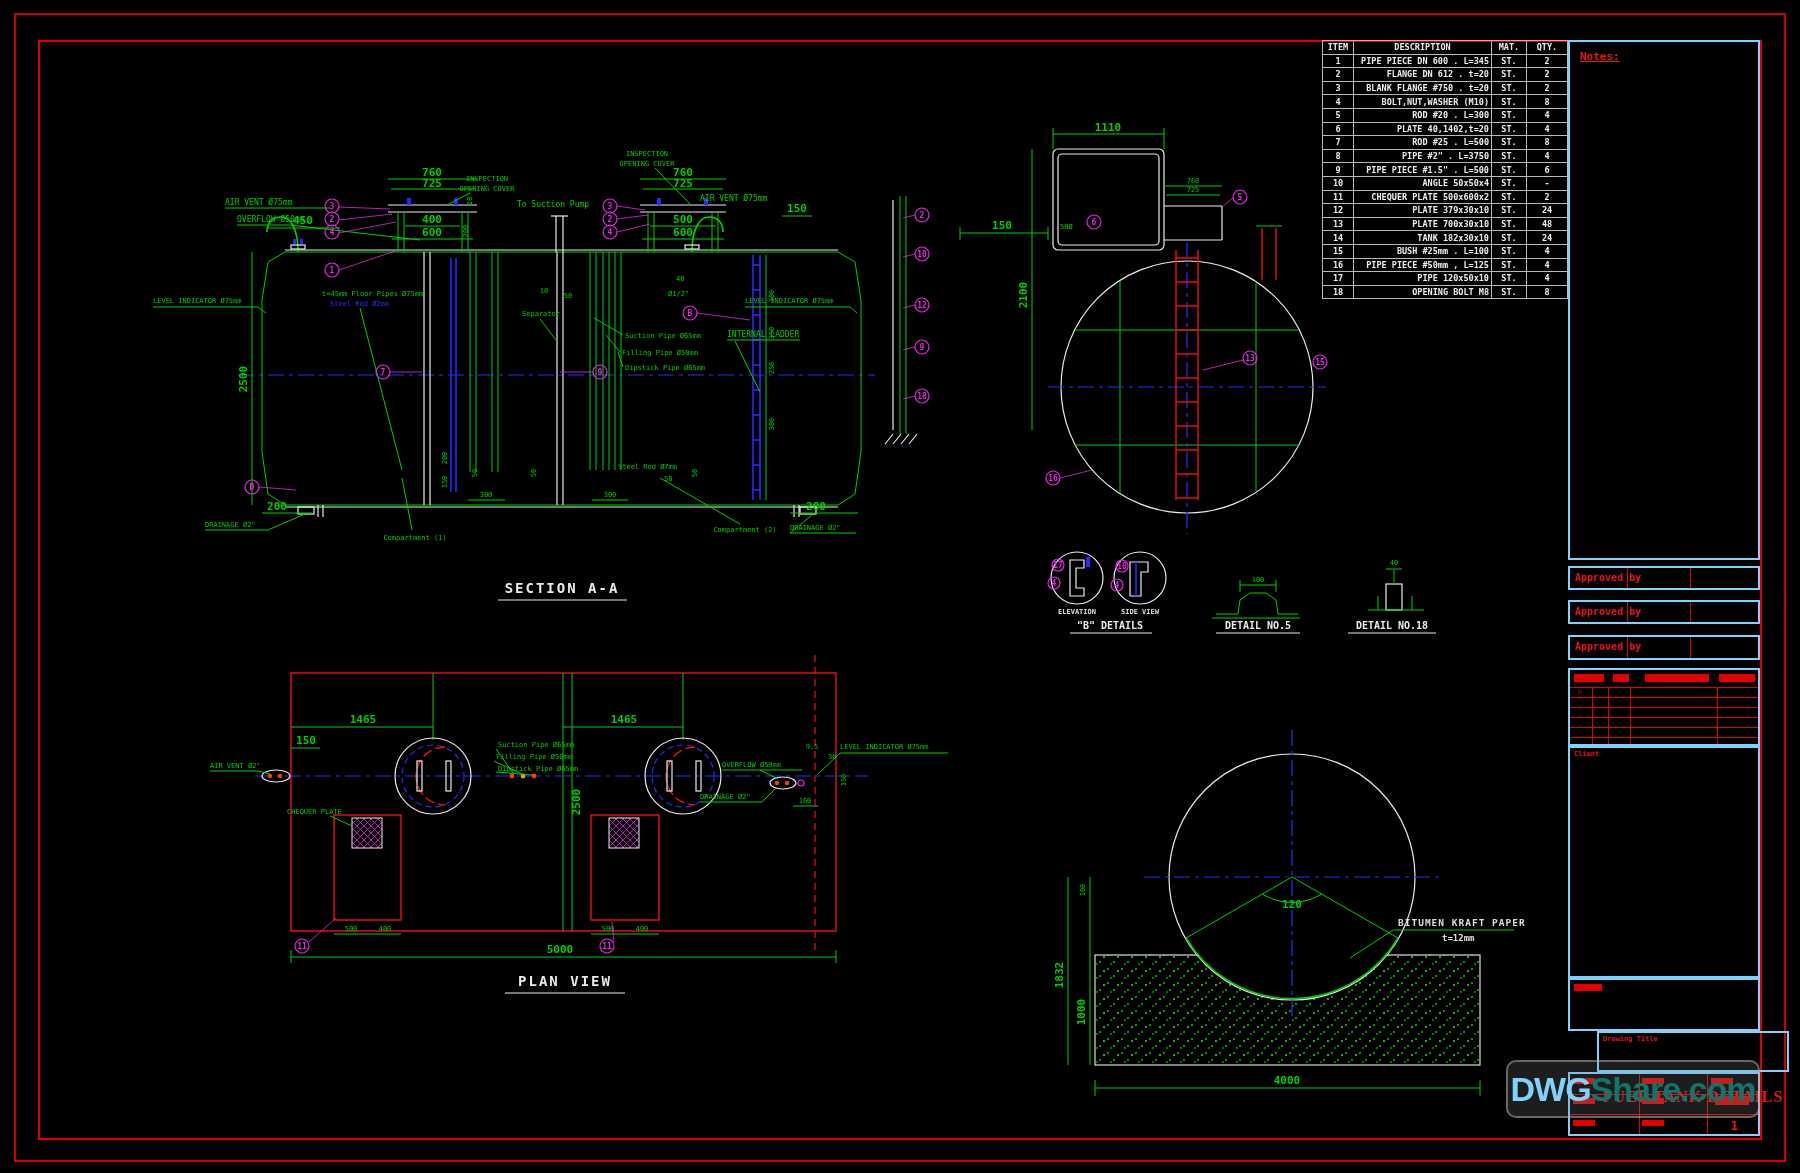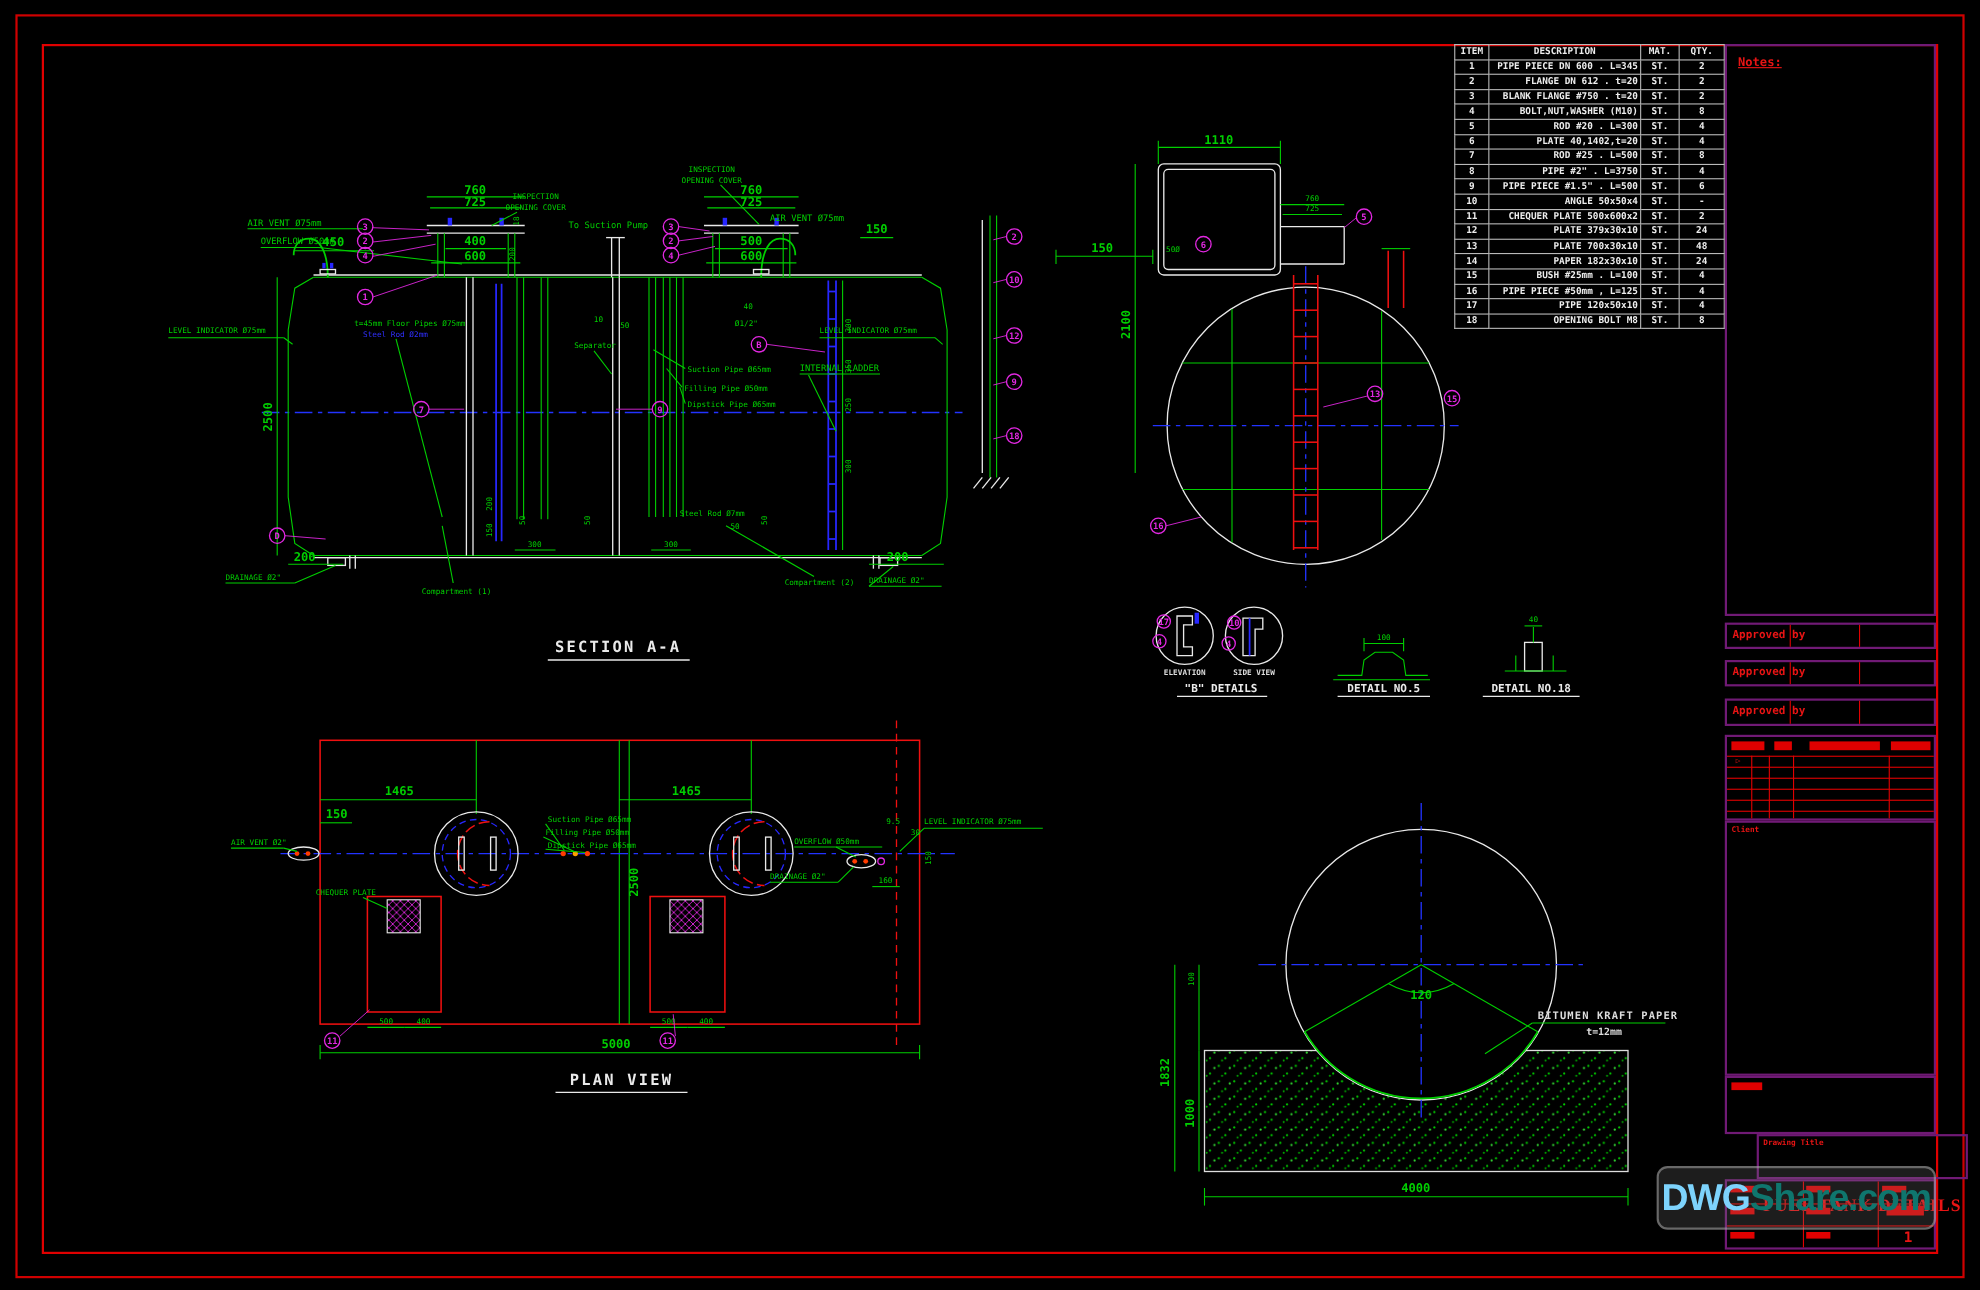--- a/index.html
+++ b/index.html
@@ -35,21 +35,21 @@
   
   #parts-table{position:absolute;left:1322px;top:40px;width:246px;z-index:2;}
   #parts-table table{border-collapse:collapse;width:100%;border:1px solid #e00000;}
   #parts-table th,#parts-table td{border:1px solid #b9b9b9;color:#ededed;
       font:bold 8.5px "DejaVu Sans Mono",monospace;height:12.6px;padding:0 2px;
       text-align:center;white-space:nowrap;}
   #parts-table td:nth-child(2){text-align:right;}
   #parts-table tr.red-top td{border-top:1px solid #e00000;}
 
   
-  .tb-box{position:absolute;border:2px solid #701a75;box-sizing:border-box;z-index:2;}
+  .tb-box{position:absolute;border:2px solid #7dd3fc;box-sizing:border-box;z-index:2;}
   .red-label{color:#e81414;font:bold 10px "DejaVu Sans Mono",monospace;}
   .tiny-red{color:#e81414;font:bold 7px "DejaVu Sans Mono",monospace;}
   .vline{position:absolute;top:0;bottom:0;width:1px;background:#e00000;}
   .hline{position:absolute;left:0;right:0;height:1px;background:#e00000;}
   .rbar{position:absolute;background:#e00000;}
   #dtitle-text{position:absolute;left:0;width:100%;text-align:center;
       font:bold 16px "Liberation Serif",serif;letter-spacing:1px;color:#e81414;margin-top:41px;}
   #sheet-no{position:absolute;text-align:center;font:bold 13px "DejaVu Sans Mono",monospace;color:#e81414;}
 
   
@@ -625,21 +625,21 @@
           <td>24</td>
         </tr>
         <tr>
           <td>13</td>
           <td>PLATE 700x30x10</td>
           <td>ST.</td>
           <td>48</td>
         </tr>
         <tr>
           <td>14</td>
-          <td>PAPER 182x30x10</td>
+          <td>TANK 182x30x10</td>
           <td>ST.</td>
           <td>24</td>
         </tr>
         <tr>
           <td>15</td>
           <td>BUSH #25mm . L=100</td>
           <td>ST.</td>
           <td>4</td>
         </tr>
         <tr class="red-top">

